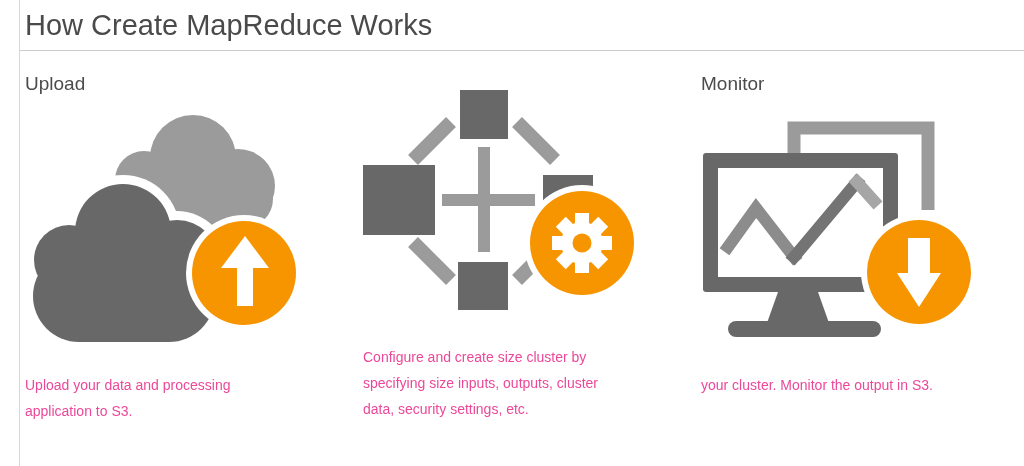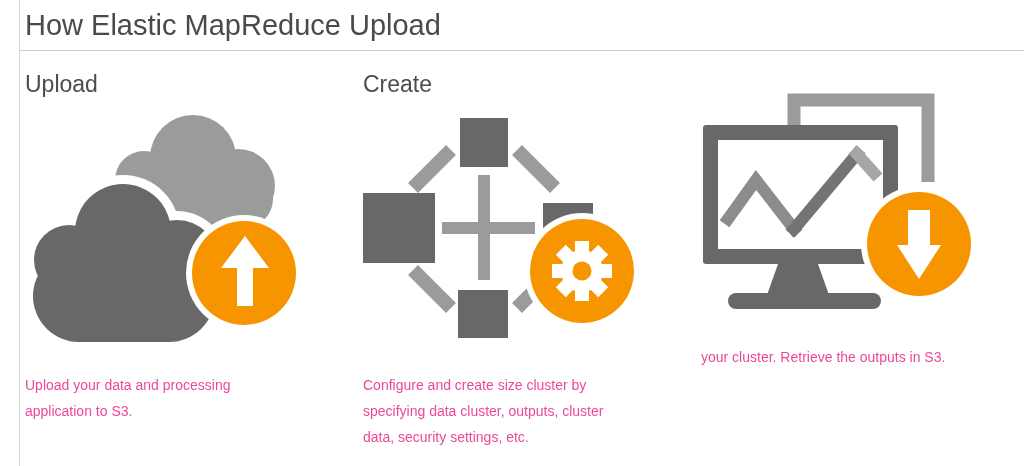--- a/index.html
+++ b/index.html
@@ -20,32 +20,32 @@
     background: #cccccc;
   }
   .steps-row {
     position: absolute; left: 25px; top: 70px; display: flex;
   }
   .step-col { display: block; }
   .step-col.c1 { width: 338px; }
   .step-col.c2 { width: 338px; }
   .step-col.c3 { width: 322px; }
   .step-heading {
-    font-size: 23px; font-weight: 400; color: #4c4c4c; line-height: 28px;
+    font-size: 19px; font-weight: 400; color: #4c4c4c; line-height: 28px;
   }
   .icon-wrap { margin-top: 12px; height: 250px; }
   .step-desc { margin-top: 12px; font-size: 14px; line-height: 26px; color: #ec4899; }
   .desc-line { white-space: nowrap; }
 </style>
 </head>
 <body>
 
 <div class="left-border"></div>
 
-<h1 class="page-title">How Elastic MapReduce Upload</h1>
+<h1 class="page-title">How Create MapReduce Works</h1>
 <div class="title-divider"></div>
 
 <div class="steps-row">
 
   <div class="step-col c1">
     <h2 class="step-heading">Upload</h2>
     <div class="icon-wrap">
       <svg width="290" height="250" viewBox="0 0 290 250" xmlns="http://www.w3.org/2000/svg">
 
         <g fill="#9B9B9B">
@@ -77,21 +77,20 @@
         </g>
       </svg>
     </div>
     <div class="step-desc">
       <div class="desc-line">Upload your data and processing</div>
       <div class="desc-line">application to S3.</div>
     </div>
   </div>
 
   <div class="step-col c2">
-    <h2 class="step-heading">Create</h2>
     <div class="icon-wrap">
       <svg width="290" height="250" viewBox="0 0 290 250" xmlns="http://www.w3.org/2000/svg">
 
         <g stroke="#9B9B9B" stroke-width="14">
           <line x1="50" y1="78" x2="88" y2="40"></line>
           <line x1="154" y1="40" x2="192" y2="78"></line>
           <line x1="50" y1="160" x2="88" y2="198"></line>
           <line x1="154" y1="198" x2="192" y2="160"></line>
         </g>
 
@@ -120,26 +119,27 @@
             <rect x="212" y="131" width="14" height="14" transform="rotate(270 219 161)"></rect>
             <rect x="212" y="131" width="14" height="14" transform="rotate(315 219 161)"></rect>
             <circle cx="219" cy="161" r="21"></circle>
           </g>
           <circle cx="219" cy="161" r="9.5" fill="#F79500"></circle>
         </g>
       </svg>
     </div>
     <div class="step-desc">
       <div class="desc-line">Configure and create size cluster by</div>
-      <div class="desc-line">specifying data cluster, outputs, cluster</div>
+      <div class="desc-line">specifying size inputs, outputs, cluster</div>
       <div class="desc-line">data, security settings, etc.</div>
     </div>
   </div>
 
   <div class="step-col c3">
+    <h2 class="step-heading">Monitor</h2>
     <div class="icon-wrap">
       <svg width="290" height="250" viewBox="0 0 290 250" xmlns="http://www.w3.org/2000/svg">
 
         <path d="M 93 50 L 93 18 L 227 18 L 227 100" fill="none" stroke="#9B9B9B" stroke-width="13"></path>
 
         <g>
           <rect x="2" y="43" width="195" height="139" rx="3" fill="#686868"></rect>
           <rect x="17" y="58" width="165" height="109" fill="#ffffff"></rect>
 
           <polyline points="27,137 55,98 93,147" fill="none" stroke="#8C8C8C" stroke-width="12" stroke-linecap="square"></polyline>
@@ -152,17 +152,17 @@
 
         <circle cx="218" cy="162" r="58" fill="#ffffff"></circle>
         <circle cx="218" cy="162" r="52" fill="#F79500"></circle>
         <g fill="#ffffff">
           <rect x="207" y="128" width="22" height="36"></rect>
           <polygon points="196,163 240,163 218,197"></polygon>
         </g>
       </svg>
     </div>
     <div class="step-desc">
-      <div class="desc-line">your cluster. Retrieve the outputs in S3.</div>
+      <div class="desc-line">your cluster. Monitor the output in S3.</div>
     </div>
   </div>
 
 </div>
 
 </body></html>

